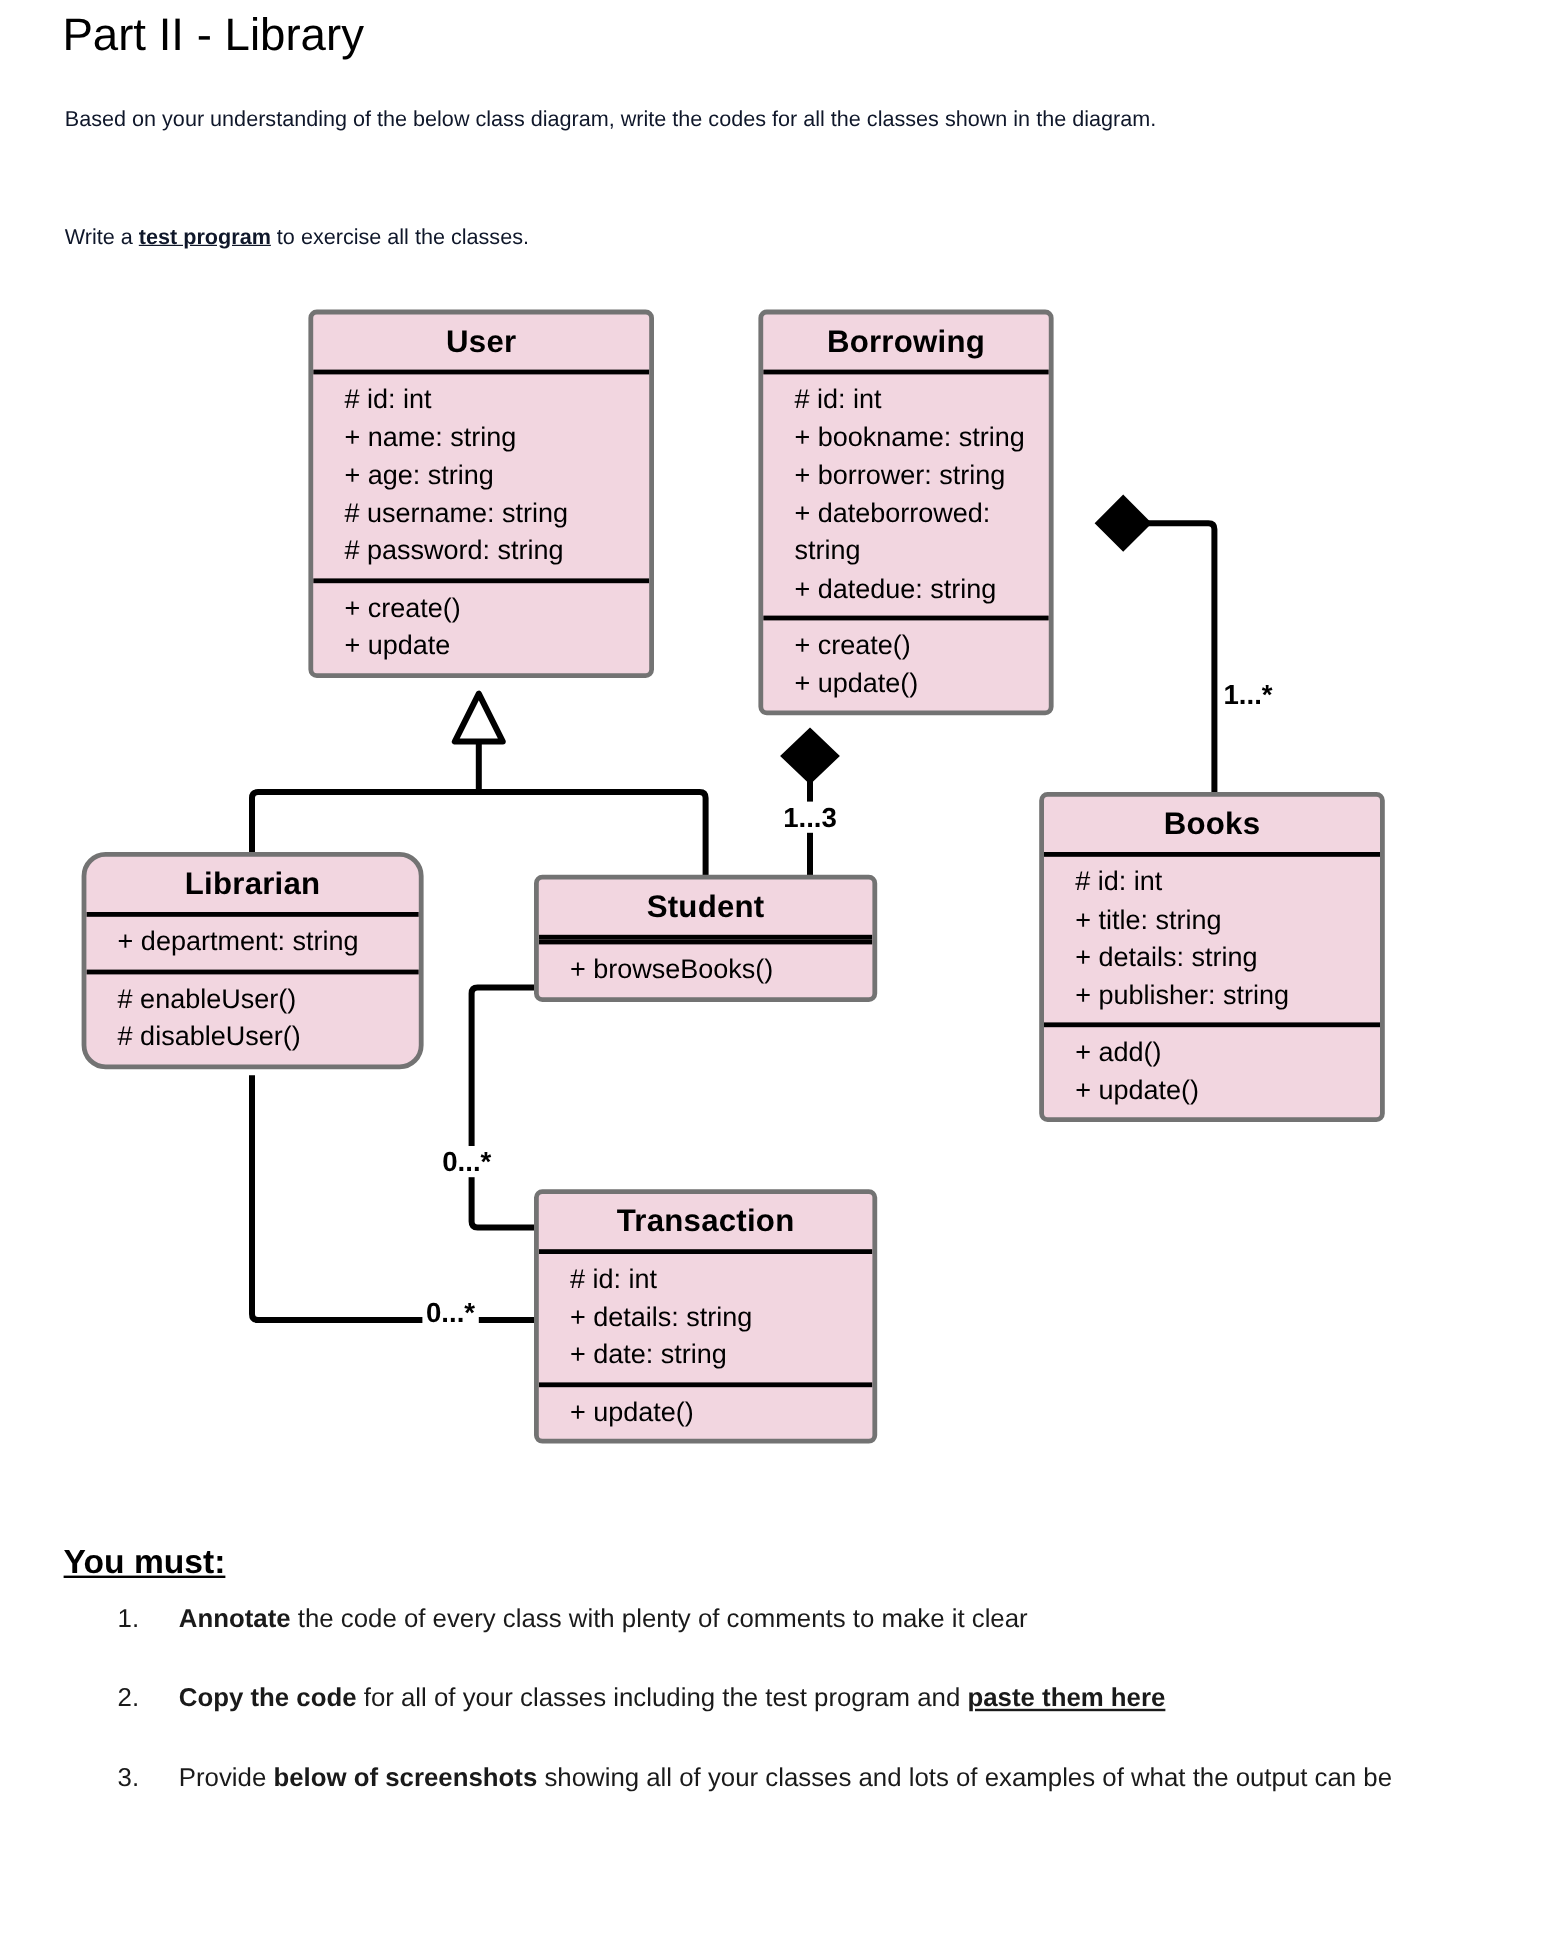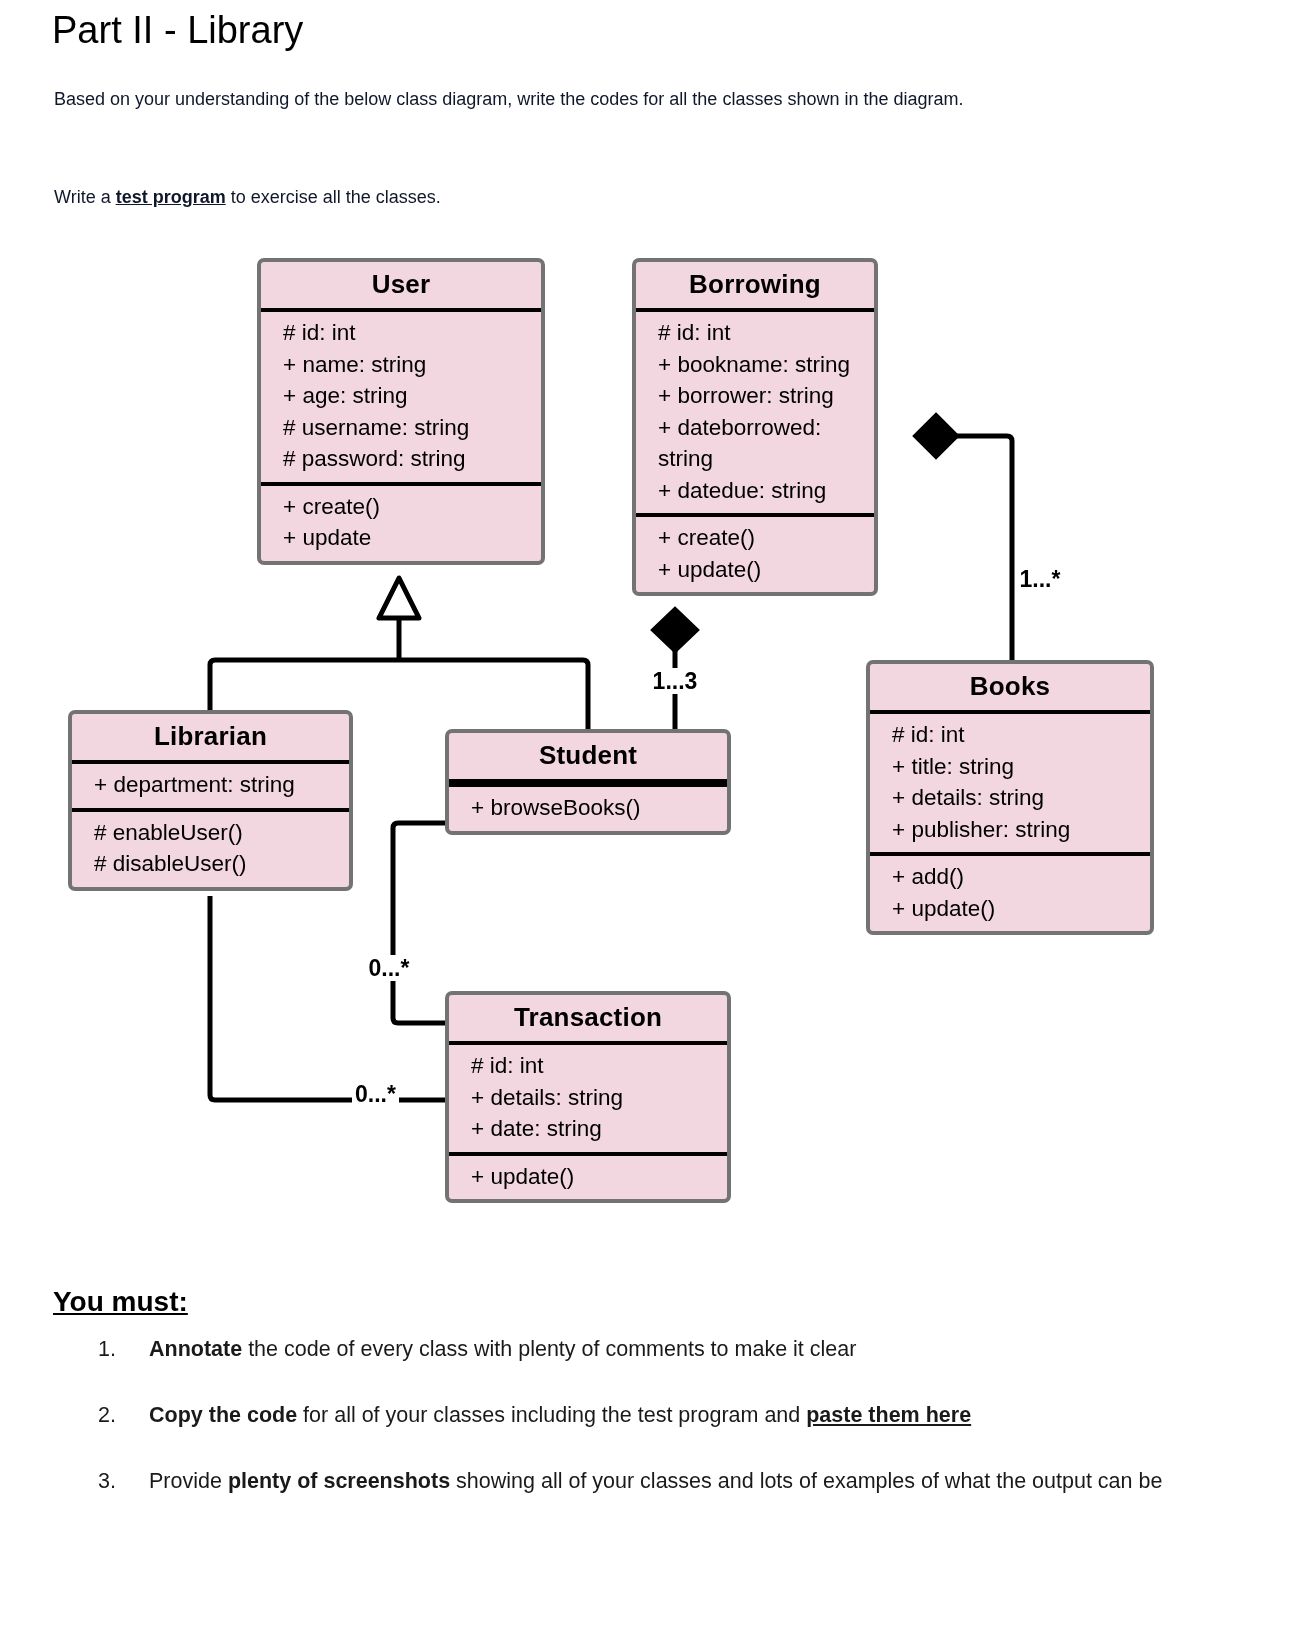--- a/index.html
+++ b/index.html
@@ -111,21 +111,22 @@
     padding: 7px 6px 9px 6px;
     line-height: 30px;
     letter-spacing: 0.2px;
   }
   .uml-sep {
     height: 4px;
     background: #000000;
     width: 100%;
   }
   .uml-compartment {
-    padding: 5px 0 7px 22px;
+    padding: 5px 0 7px 11px;
+    margin-left: 15px;
   }
   .uml-row {
     font-size: 22.5px;
     line-height: 31.5px;
     white-space: pre-wrap;
   }
 
   
   .mult {
     position: absolute;
@@ -223,21 +224,21 @@
       <div class="uml-row">+ details: string</div>
       <div class="uml-row">+ publisher: string</div>
     </div>
     <div class="uml-sep"></div>
     <div class="uml-compartment">
       <div class="uml-row">+ add()</div>
       <div class="uml-row">+ update()</div>
     </div>
   </div>
 
-  <div class="uml-class" style="left:68px; top:710px; width:285px;">
+  <div class="uml-class" style="left:68px; top:710px; width:285px;border-radius:20px;">
     <div class="uml-name">Librarian</div>
     <div class="uml-sep"></div>
     <div class="uml-compartment">
       <div class="uml-row">+ department: string</div>
     </div>
     <div class="uml-sep"></div>
     <div class="uml-compartment">
       <div class="uml-row"># enableUser()</div>
       <div class="uml-row"># disableUser()</div>
     </div>
@@ -271,15 +272,15 @@
 <div class="you-must">You must:</div>
 
 <ol class="req-list">
   <li class="req-item">
     <span class="req-num">1.</span><span class="b">Annotate</span><span> the code of every class with plenty of comments to make it clear</span>
   </li>
   <li class="req-item">
     <span class="req-num">2.</span><span class="b">Copy the code</span><span> for all of your classes including the test program and </span><span class="u-bold">paste them here</span>
   </li>
   <li class="req-item">
-    <span class="req-num">3.</span><span>Provide </span><span class="b">plenty of screenshots</span><span> showing all of your classes and lots of examples of what the output can be</span>
+    <span class="req-num">3.</span><span>Provide </span><span class="b">below of screenshots</span><span> showing all of your classes and lots of examples of what the output can be</span>
   </li>
 </ol>
 
 </body></html>

